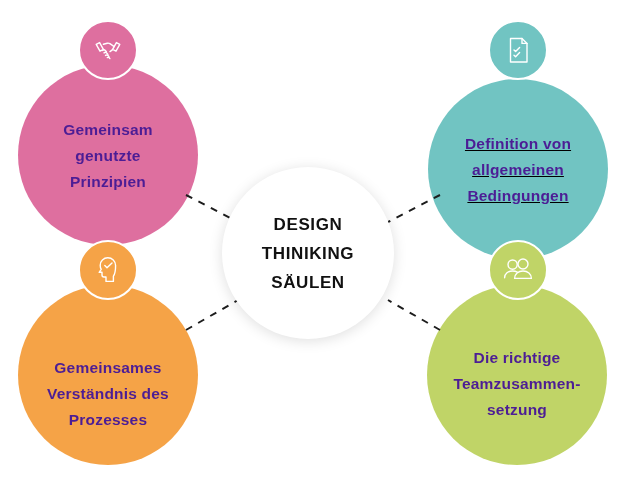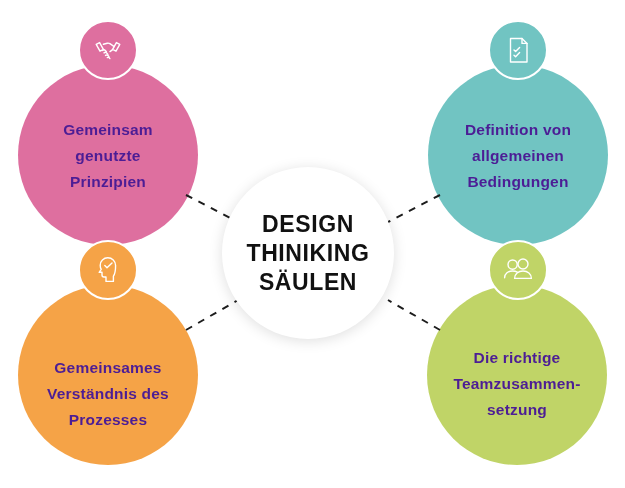--- a/index.html
+++ b/index.html
@@ -35,21 +35,21 @@
     font-weight: bold;
     line-height: 26px;
     text-align: center;
     letter-spacing: 0.2px;
     width: 178px;
     white-space: pre-line;
     user-select: none;
   }
 
   #pillar-tl { left: 18px;  top: 65px;  }
-  #pillar-tr { left: 428px; top: 65px;  }
+  #pillar-tr { left: 428px; top: 79px; text-decoration: underline;  }
   #pillar-bl { left: 18px;  top: 285px; }
   #pillar-br { left: 427px; top: 285px; }
 
   
   #pillar-tl .pillar-label { transform: translateY(1px); }
   #pillar-tr .pillar-label { transform: translateY(1px); }
   #pillar-bl .pillar-label { transform: translateY(7px); margin-top: 23px; }
   #pillar-br .pillar-label { transform: translateY(9px); }
 
   
@@ -82,21 +82,21 @@
     border-radius: 50%;
     background: #ffffff;
     box-shadow: 0 2px 14px rgba(0,0,0,0.13);
     display: flex;
     align-items: center;
     justify-content: center;
     z-index: 4;
   }
   #hub-text {
     color: #111111;
-    font-size: 23px;
+    font-size: 17px;
     font-weight: bold;
     line-height: 29px;
     text-align: center;
     letter-spacing: 0.6px;
     white-space: pre-line;
     user-select: none;
   }
 
   
   #connectors {

